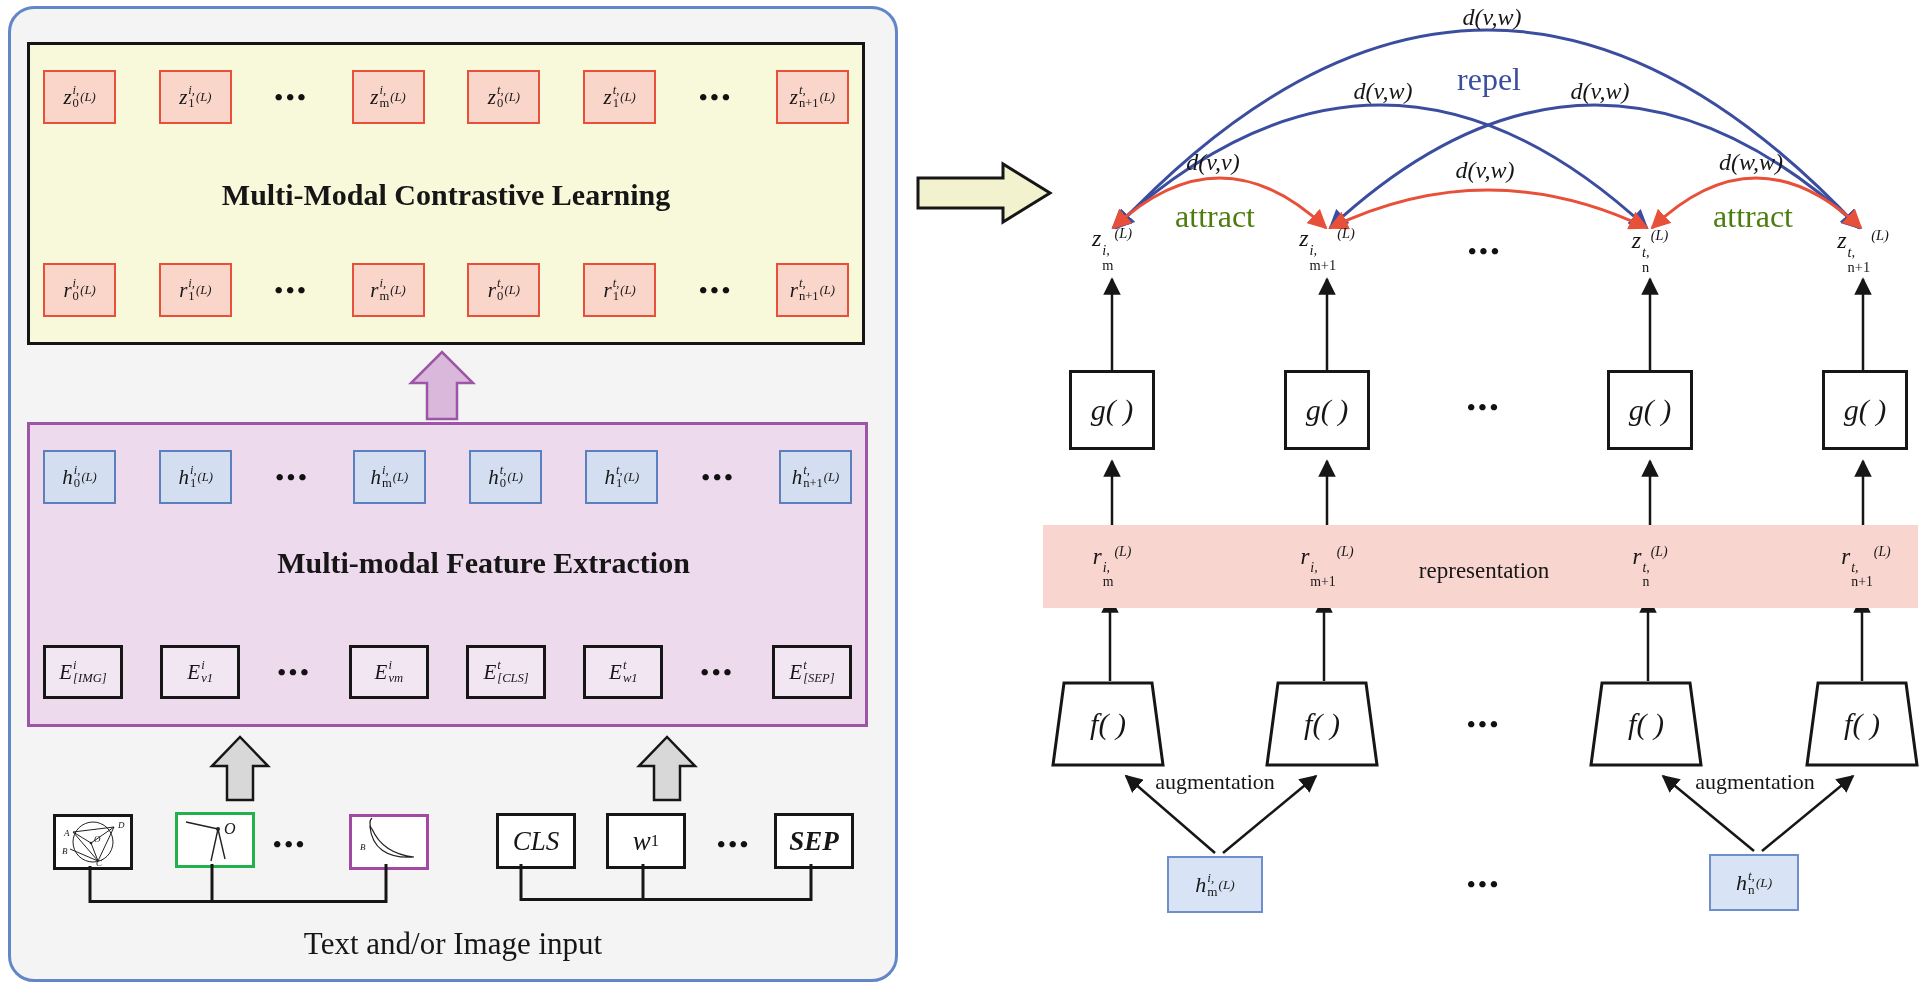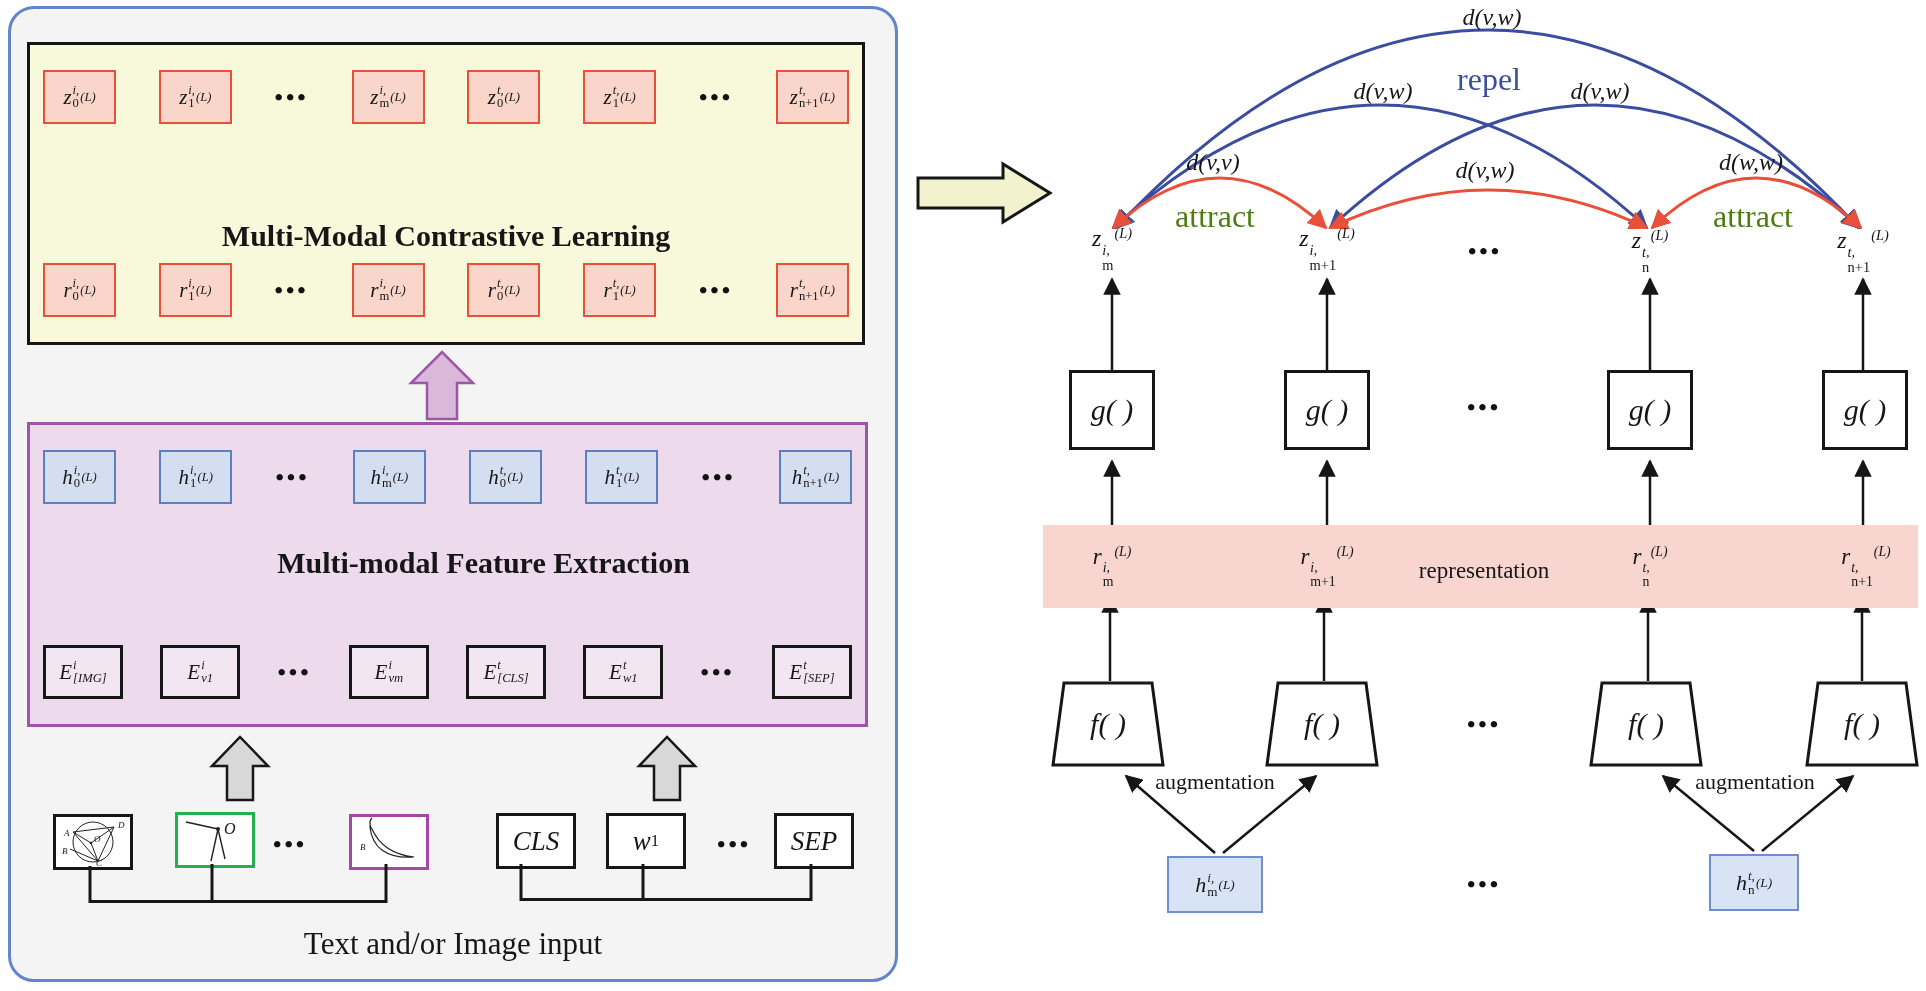--- a/index.html
+++ b/index.html
@@ -102,21 +102,21 @@
         <span class="row-dots">•••</span>
         <div class="tok zbox math">
           <span class="m-base">z</span>
           <span class="m-stack">
             <span class="m-top">t,</span>
             <span class="m-bot">n+1</span>
           </span>
           <span class="m-sup">(L)</span>
         </div>
       </div>
-    <div class="panel-title" style="top:132px;margin-top:41px;">Multi-Modal Contrastive Learning</div>
+    <div class="panel-title" style="top:132px;">Multi-Modal Contrastive Learning</div>
     <div class="trow" style="bottom:25px;">
         <div class="tok zbox math">
           <span class="m-base">r</span>
           <span class="m-stack">
             <span class="m-top">i,</span>
             <span class="m-bot">0</span>
           </span>
           <span class="m-sup">(L)</span>
         </div>
         <div class="tok zbox math">
@@ -298,21 +298,21 @@
   </div>
 
   <div class="inp-box word-box math" style="left:485px;top:804px;">
       <span class="m-base">CLS</span>
     </div>
   <div class="inp-box word-box math" style="left:595px;top:804px;">
       <span class="m-base">w</span>
       <span class="m-inline-sub">1</span>
     </div>
   <span class="dots abs" style="left:706px;top:822px;">•••</span>
-  <div class="inp-box word-box math" style="left:763px;top:804px;">
+  <div class="inp-box word-box math" style="left:763px;top:804px;font-weight:bold;">
       <span class="m-base">SEP</span>
     </div>
 
   <div id="caption">Text and/or Image input</div>
 </div>
 
 <svg id="overlay" width="1926" height="991" viewBox="0 0 1926 991">
   <defs>
     <marker id="mb" viewBox="0 0 10 10" refX="9" refY="5" markerWidth="7" markerHeight="7" orient="auto-start-reverse">
       <path d="M0,0 L10,5 L0,10 Z" fill="#161616"></path>

